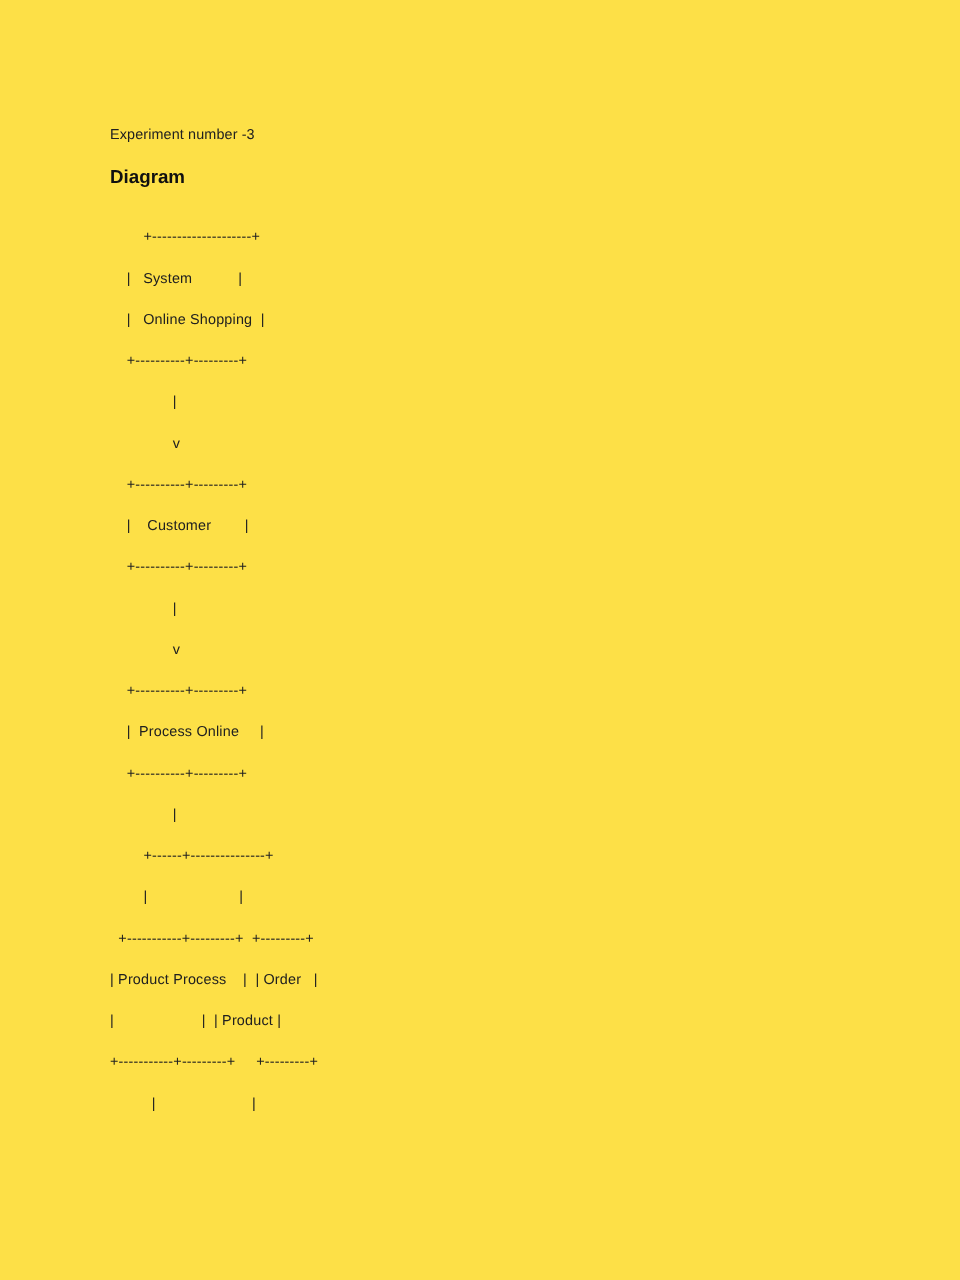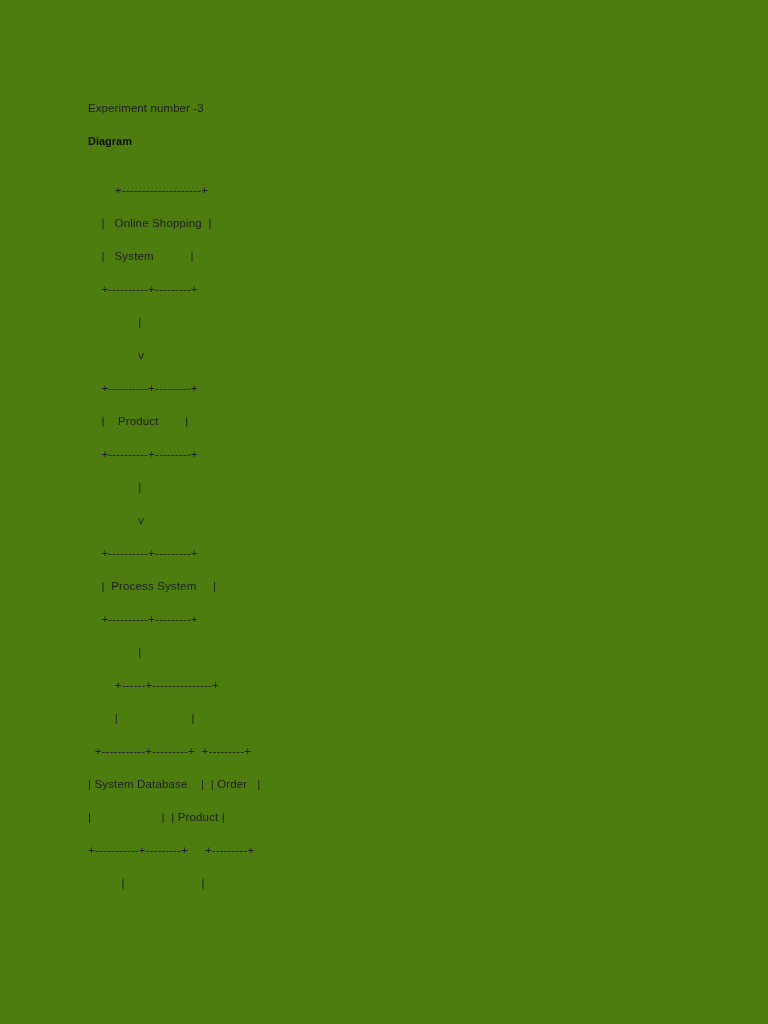--- a/index.html
+++ b/index.html
@@ -15,38 +15,38 @@
     font-family: "Liberation Sans", sans-serif;
     color: #1a1a1a;
     overflow: hidden;
   }
   .page {
     position: absolute;
     left: 0;
     top: 0;
     width: 768px;
     height: 1024px;
-    background: #4d7c0f;
+    background: #fde047;
   }
   .content {
     position: absolute;
     left: 88px;
     top: 92px;
     width: 600px;
   }
   .doc-line {
     font-size: 11.5px;
     line-height: 33px;
     height: 33px;
     white-space: pre;
     letter-spacing: 0.1px;
     color: #202020;
   }
   .heading-line {
-    font-size: 11px;
+    font-size: 15px;
     line-height: 33px;
     height: 33px;
     white-space: pre;
     font-weight: bold;
     color: #101010;
   }
   .art-line {
     font-size: 11.5px;
     line-height: 33px;
     height: 33px;
@@ -64,36 +64,36 @@
 <div class="page">
   <div class="content">
 
     <div class="doc-line">Experiment number -3</div>
 
     <div class="heading-line">Diagram</div>
 
     <div class="spacer"></div>
 
     <div class="art-line">        +--------------------+</div>
+    <div class="art-line">    |   System           |</div>
     <div class="art-line">    |   Online Shopping  |</div>
-    <div class="art-line">    |   System           |</div>
     <div class="art-line">    +----------+---------+</div>
     <div class="art-line">               |</div>
     <div class="art-line">               v</div>
     <div class="art-line">    +----------+---------+</div>
-    <div class="art-line">    |    Product        |</div>
+    <div class="art-line">    |    Customer        |</div>
     <div class="art-line">    +----------+---------+</div>
     <div class="art-line">               |</div>
     <div class="art-line">               v</div>
     <div class="art-line">    +----------+---------+</div>
-    <div class="art-line">    |  Process System     |</div>
+    <div class="art-line">    |  Process Online     |</div>
     <div class="art-line">    +----------+---------+</div>
     <div class="art-line">               |</div>
     <div class="art-line">        +------+---------------+</div>
     <div class="art-line">        |                      |</div>
     <div class="art-line">  +-----------+---------+  +---------+</div>
-    <div class="art-line">| System Database    |  | Order   |</div>
+    <div class="art-line">| Product Process    |  | Order   |</div>
     <div class="art-line">|                     |  | Product |</div>
     <div class="art-line">+-----------+---------+     +---------+</div>
     <div class="art-line">          |                       |</div>
 
   </div>
 </div>
 
 </body></html>

